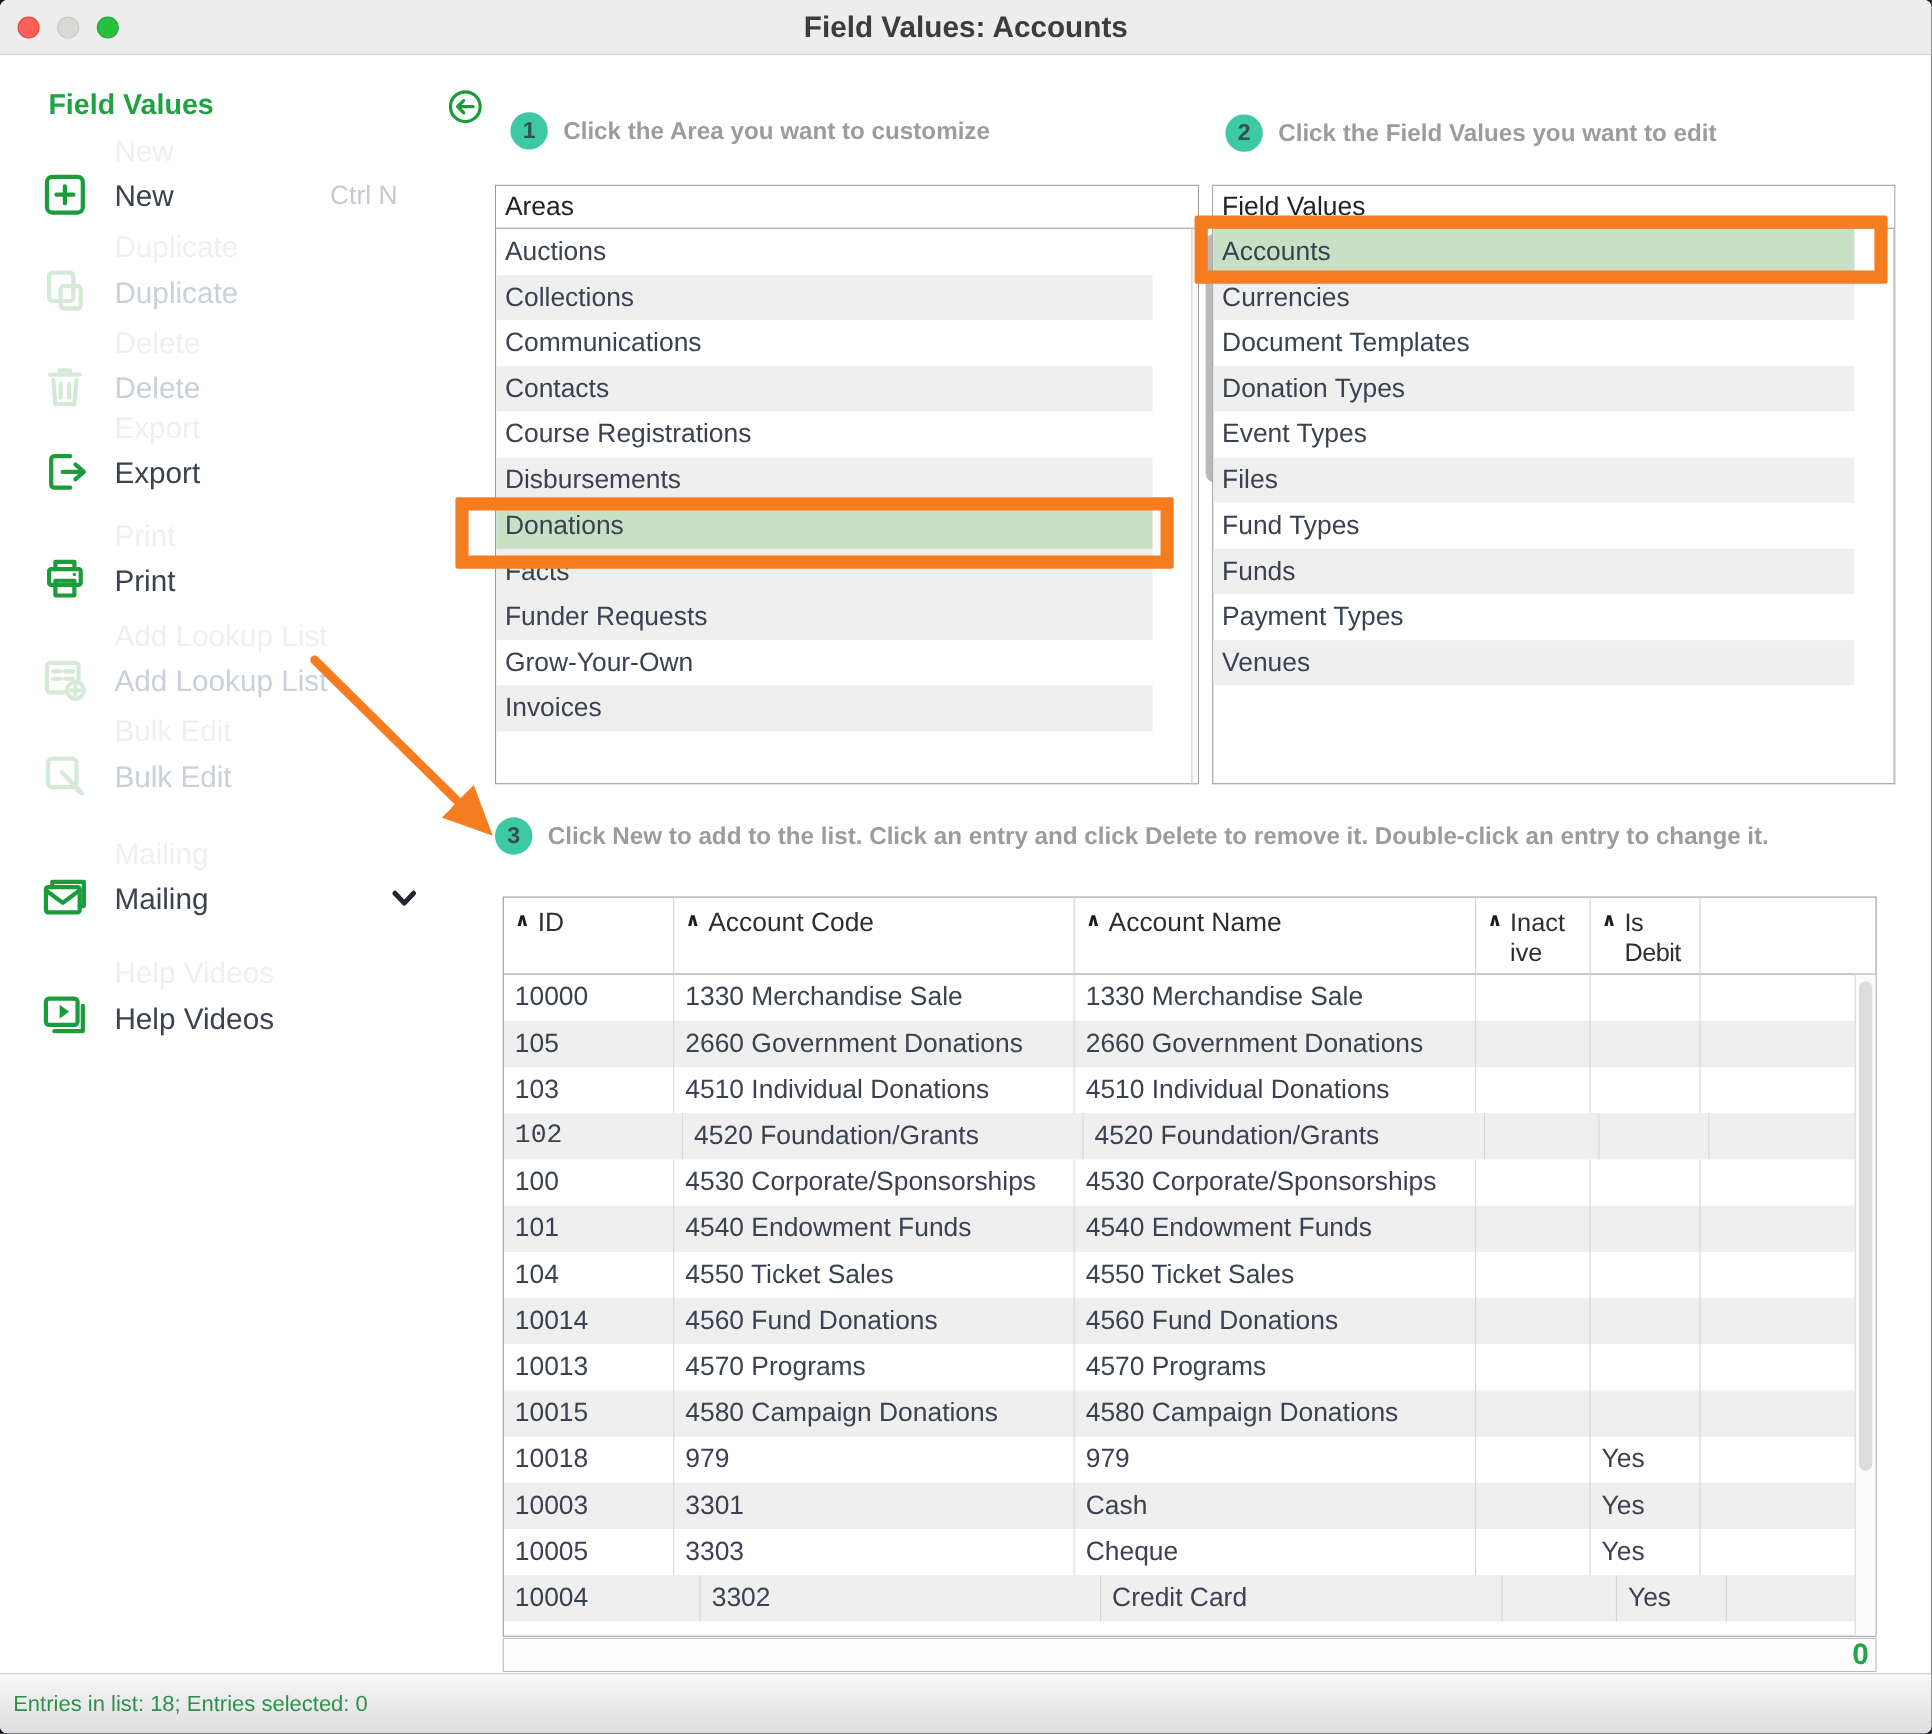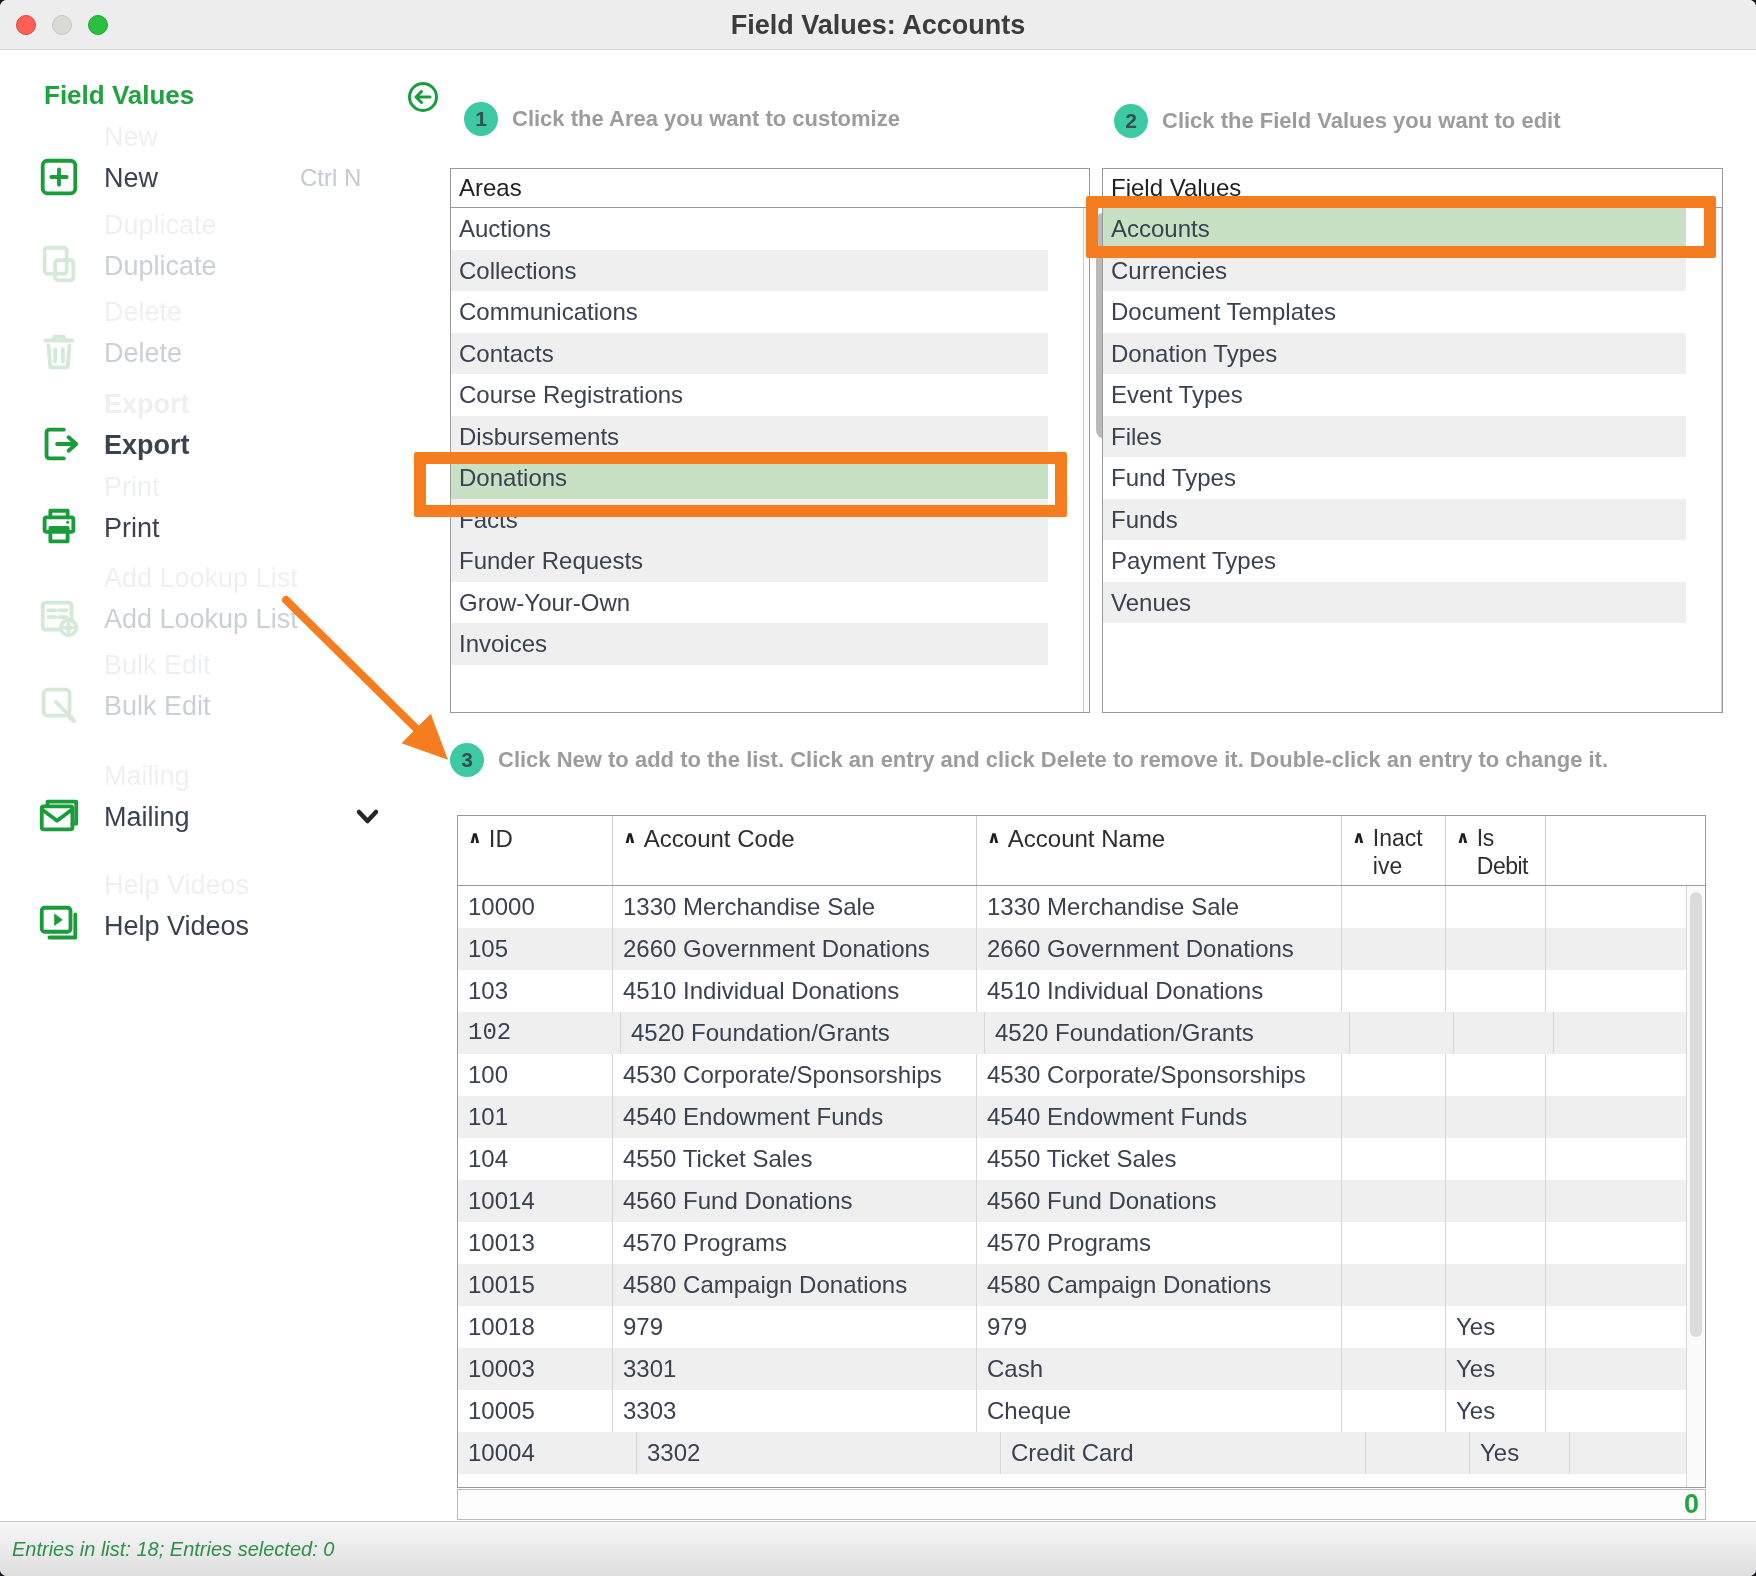--- a/index.html
+++ b/index.html
@@ -67,21 +67,21 @@
     font-size:24px;white-space:nowrap;overflow:hidden;}
   .tcell.filler{flex:1;border-right:none;}
   .tv-vtrack{position:absolute;top:70px;right:0;bottom:0;width:18px;border-left:1px solid #d6d6d6;background:#fbfbfb;}
   .tv-thumb{position:absolute;left:3px;top:6px;width:12px;height:445px;background:#dcdcdc;border-radius:6px;}
   
   .hstrip{position:absolute;left:457px;top:1489px;width:1249px;height:31px;border:1px solid #bbb;
     box-sizing:border-box;background:#fdfdfd;}
   .zero{position:absolute;right:6px;top:0;line-height:28px;font-size:27px;font-weight:700;color:#25a347;}
   .statusbar{position:absolute;left:0;top:1521px;width:100%;height:55px;
     background:linear-gradient(#f7f7f7,#dedede);border-top:1px solid #c9c9c9;box-sizing:border-box;}
-  .status-text{position:absolute;left:12px;top:0;line-height:54px;font-size:20px;color:#2e8f4a;font-style:italic;}
+  .status-text{position:absolute;left:12px;top:0;line-height:54px;font-size:20px;color:#2e8f4a;}
 </style>
 </head>
 <body>
 
 <div class="window">
 
   <div class="titlebar">
     <span class="tl red"></span>
     <span class="tl gray"></span>
     <span class="tl green"></span>
@@ -110,21 +110,21 @@
       <div class="side-item disabled" style="top: 324px;">
         <div class="ghost">Delete</div>
         <span class="side-icon"><svg viewBox="0 0 48 48" width="46" height="46" fill="none" stroke="currentColor" stroke-width="4" stroke-linecap="round" stroke-linejoin="round">
             <path d="M13 17l2 23h18l2-23"></path>
             <path d="M10 12h28"></path>
             <path d="M19 12V8h10v4"></path>
             <path d="M20 21v13M28 21v13"></path>
           </svg></span>
         <span class="side-label">Delete</span>
       </div>
-      <div class="side-item" style="top: 416px; font-weight: bold;">
+      <div class="side-item" style="top: 401px;">
         <div class="ghost">Export</div>
         <span class="side-icon"><svg viewBox="0 0 48 48" width="46" height="46" fill="none" stroke="currentColor" stroke-width="4" stroke-linecap="round" stroke-linejoin="round">
             <path d="M29 9H14a3 3 0 0 0-3 3v24a3 3 0 0 0 3 3h15"></path>
             <path d="M22 24h19"></path>
             <path d="M34 17l8 7-8 7"></path>
           </svg></span>
         <span class="side-label">Export</span>
       </div>
       <div class="side-item" style="top: 499px;">
         <div class="ghost">Print</div>

